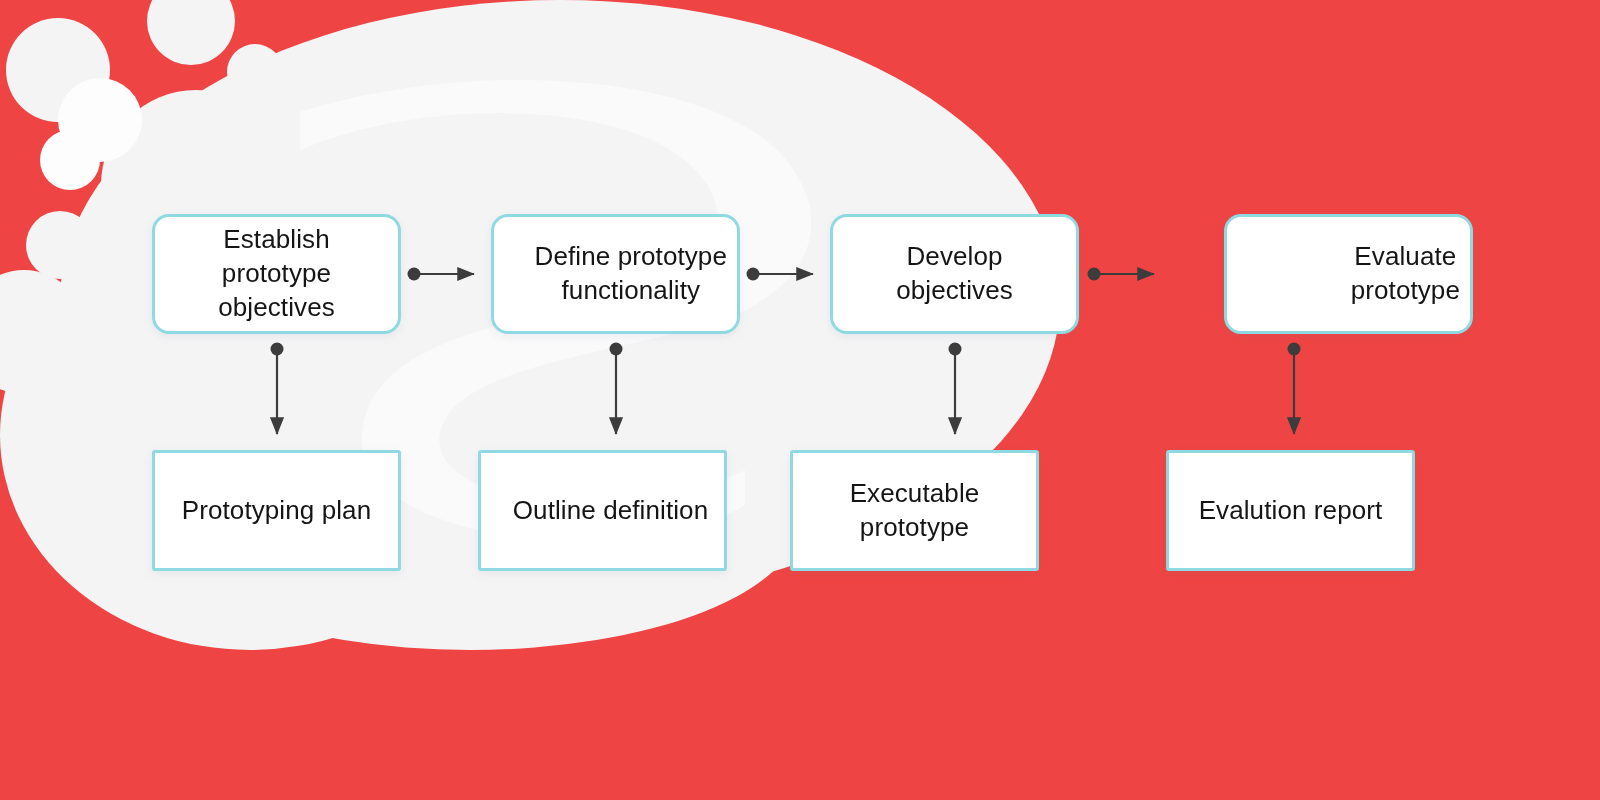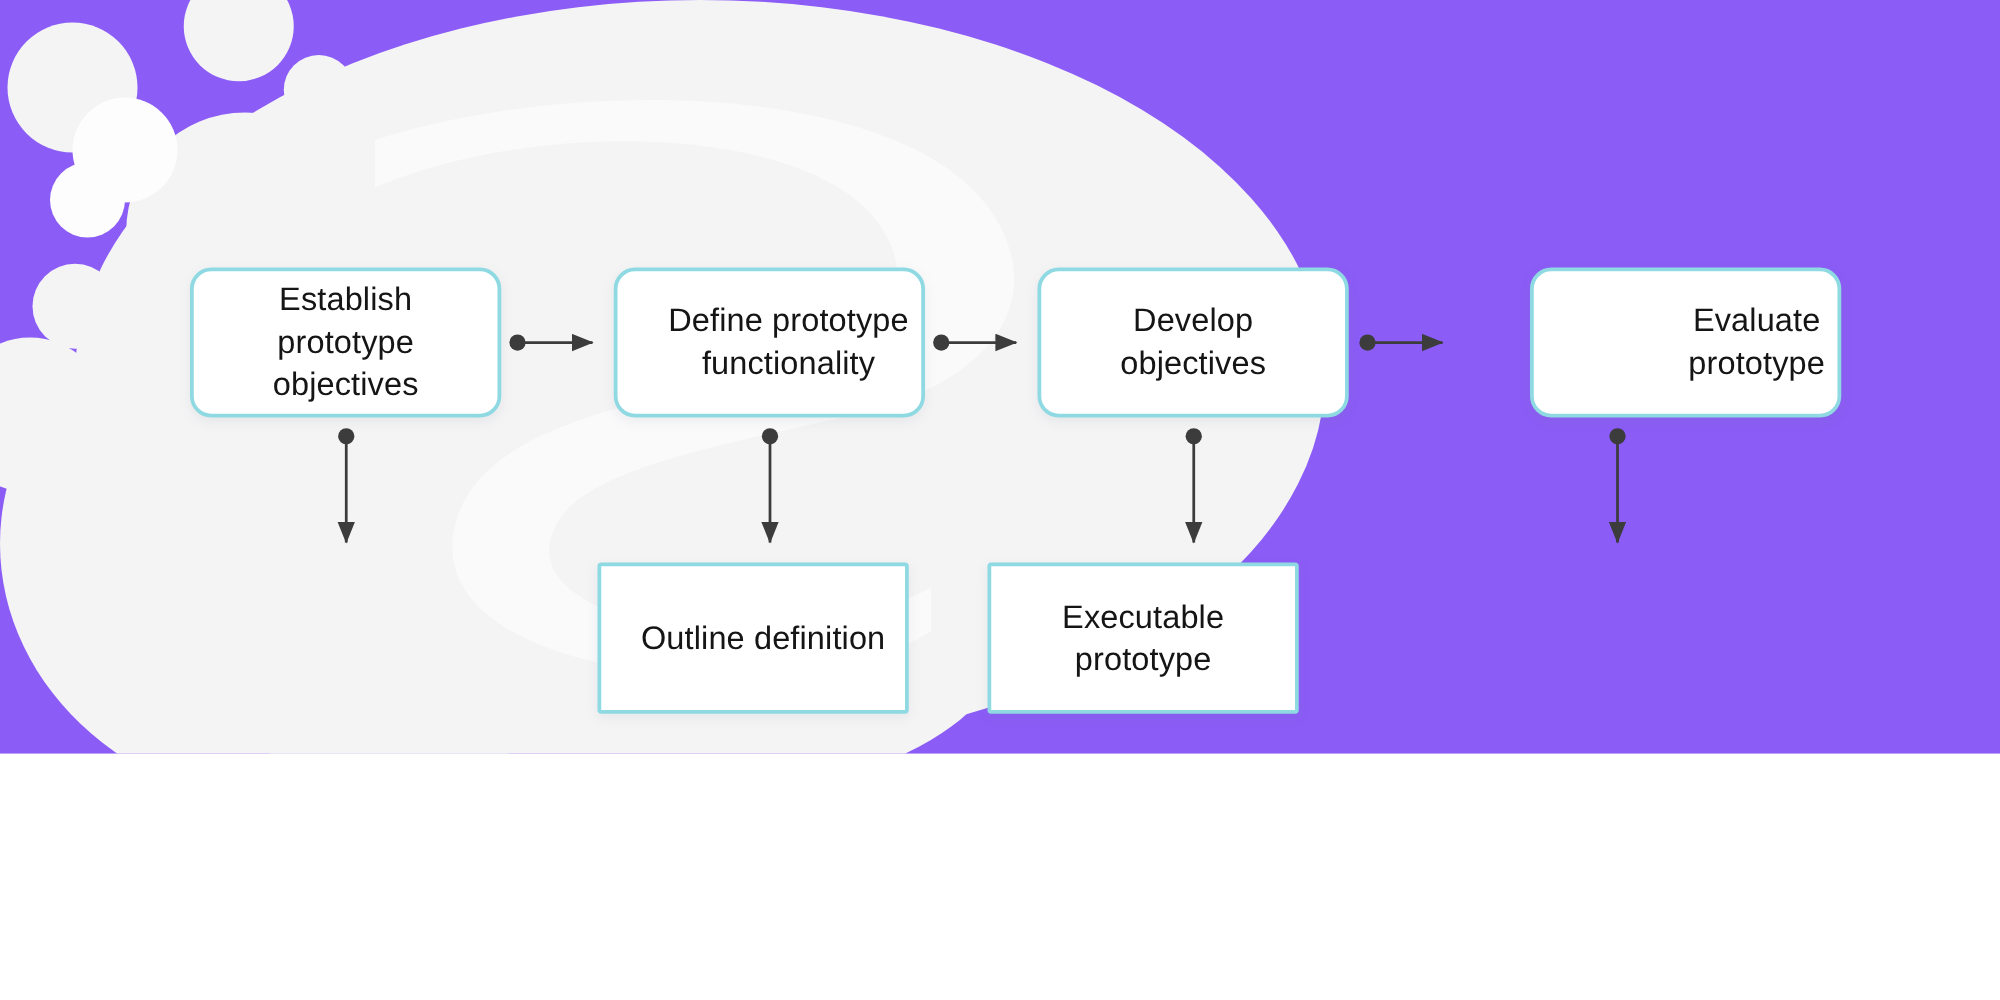--- a/index.html
+++ b/index.html
@@ -3,22 +3,22 @@
 <meta charset="utf-8">
 <style>
   html, body {
     margin: 0;
     padding: 0;
     background: #ffffff;
   }
   #canvas {
     position: relative;
     width: 1600px;
-    height: 603px;
-    background: #8b5cf6;
+    height: 800px;
+    background: #ef4444;
     overflow: hidden;
     font-family: "Liberation Sans", sans-serif;
   }
   
   #bg-watermark {
     position: absolute;
     left: 0; top: 0;
     width: 1600px; height: 800px;
     pointer-events: none;
   }
@@ -162,24 +162,30 @@
   <div class="node process" style="left:830px; top:214px; width:249px; height:120px;">
     <span class="node-label">Develop
 objectives</span>
   </div>
 
   <div class="node process" style="left:1224px; top:214px; width:249px; height:120px;justify-content:flex-end;">
     <span class="node-label">Evaluate
 prototype</span>
   </div>
 
+  <div class="node artifact" style="left:152px; top:450px; width:249px; height:121px;">
+    <span class="node-label">Prototyping plan</span>
+  </div>
 
   <div class="node artifact" style="left:478px; top:450px; width:249px; height:121px;padding-left:16px;">
     <span class="node-label">Outline definition</span>
   </div>
 
   <div class="node artifact" style="left:790px; top:450px; width:249px; height:121px;">
     <span class="node-label">Executable
 prototype</span>
   </div>
 
+  <div class="node artifact" style="left:1166px; top:450px; width:249px; height:121px;">
+    <span class="node-label">Evalution report</span>
+  </div>
 
 </div>
 
 </body></html>

